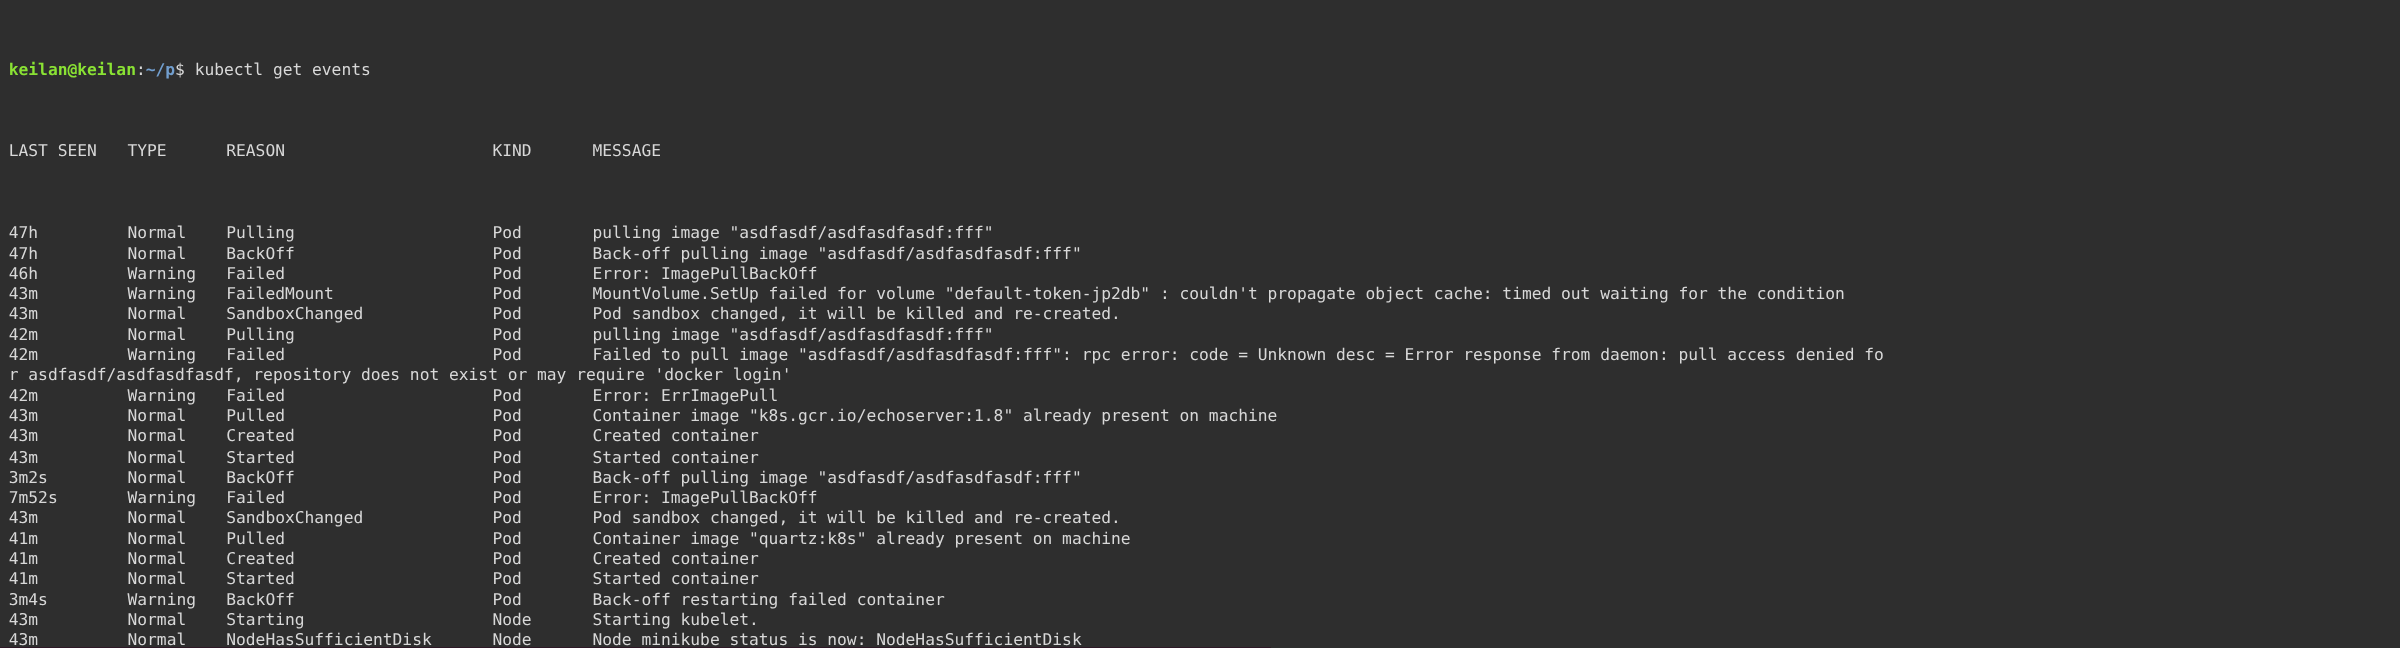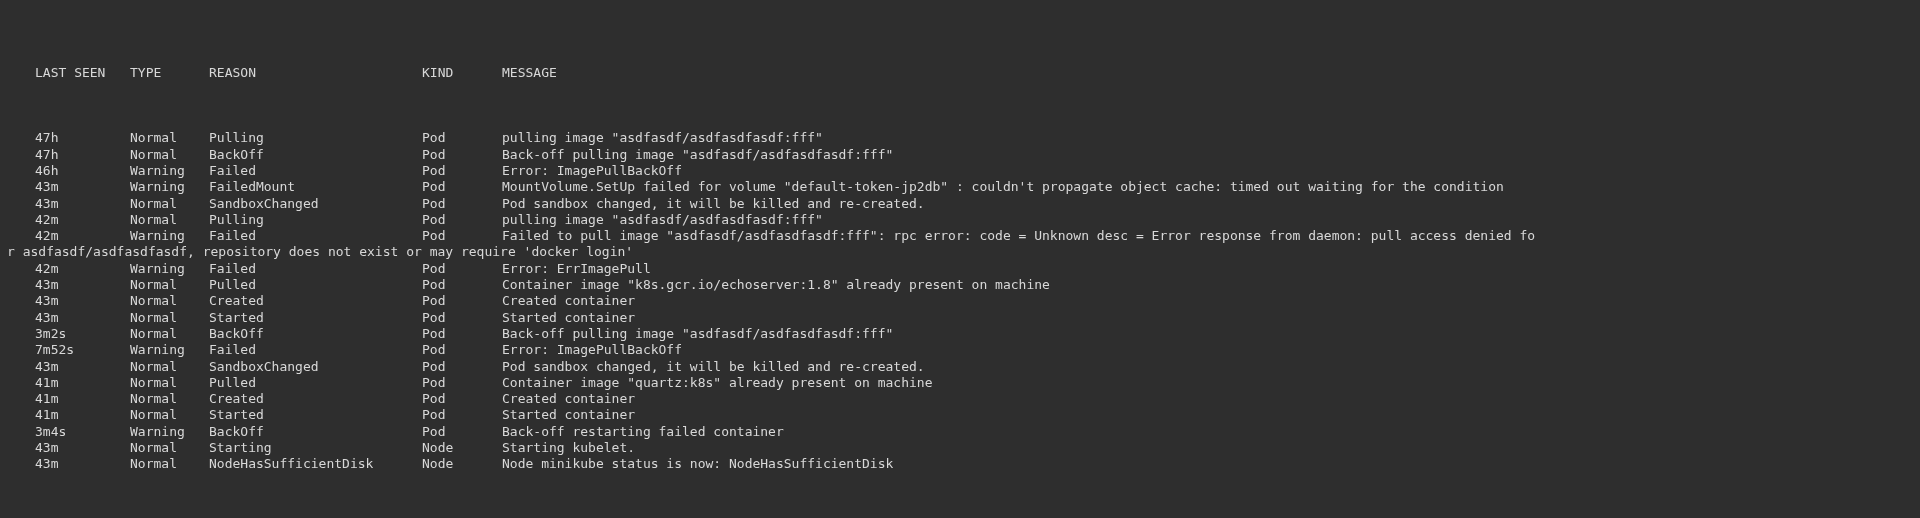--- a/index.html
+++ b/index.html
@@ -26,21 +26,20 @@
     box-sizing: border-box;
     padding: 0;
     white-space: pre;
   }
   .line {
     height: 16.3px;
     white-space: pre;
     padding-left: 7px;
     box-sizing: border-box;
     overflow: hidden;
-    margin-left: 28px;
   }
   .prompt-line {
     height: 16.3px;
     padding-left: 7px;
     box-sizing: border-box;
     white-space: pre;
   }
   .p-user {
     color: #8ae234;
     font-weight: bold;
@@ -75,18 +74,19 @@
     white-space: pre;
     box-sizing: border-box;
   }
   .hdr { color: #d8d8d8; }
 </style>
 </head>
 <body>
 
 <div id="terminal">
 
+  <div class="prompt-line"><span class="p-user">keilan@keilan</span><span class="p-colon">:</span><span class="p-path">~/p</span><span class="p-dollar">$ </span><span class="p-cmd">kubectl get events</span></div>
 
   <div class="line"><span class="cell c-lastseen hdr">LAST SEEN</span><span class="cell c-type hdr">TYPE</span><span class="cell c-reason hdr">REASON</span><span class="cell c-kind hdr">KIND</span><span class="cell c-message hdr">MESSAGE</span></div>
 
   <div id="rows-container"><div class="line"><span class="cell c-lastseen">47h</span><span class="cell c-type">Normal</span><span class="cell c-reason">Pulling</span><span class="cell c-kind">Pod</span><span class="cell c-message">pulling image "asdfasdf/asdfasdfasdf:fff"</span></div><div class="line"><span class="cell c-lastseen">47h</span><span class="cell c-type">Normal</span><span class="cell c-reason">BackOff</span><span class="cell c-kind">Pod</span><span class="cell c-message">Back-off pulling image "asdfasdf/asdfasdfasdf:fff"</span></div><div class="line"><span class="cell c-lastseen">46h</span><span class="cell c-type">Warning</span><span class="cell c-reason">Failed</span><span class="cell c-kind">Pod</span><span class="cell c-message">Error: ImagePullBackOff</span></div><div class="line"><span class="cell c-lastseen">43m</span><span class="cell c-type">Warning</span><span class="cell c-reason">FailedMount</span><span class="cell c-kind">Pod</span><span class="cell c-message">MountVolume.SetUp failed for volume "default-token-jp2db" : couldn't propagate object cache: timed out waiting for the condition</span></div><div class="line"><span class="cell c-lastseen">43m</span><span class="cell c-type">Normal</span><span class="cell c-reason">SandboxChanged</span><span class="cell c-kind">Pod</span><span class="cell c-message">Pod sandbox changed, it will be killed and re-created.</span></div><div class="line"><span class="cell c-lastseen">42m</span><span class="cell c-type">Normal</span><span class="cell c-reason">Pulling</span><span class="cell c-kind">Pod</span><span class="cell c-message">pulling image "asdfasdf/asdfasdfasdf:fff"</span></div><div class="line"><span class="cell c-lastseen">42m</span><span class="cell c-type">Warning</span><span class="cell c-reason">Failed</span><span class="cell c-kind">Pod</span><span class="cell c-message">Failed to pull image "asdfasdf/asdfasdfasdf:fff": rpc error: code = Unknown desc = Error response from daemon: pull access denied fo</span></div><div class="wrapline">r asdfasdf/asdfasdfasdf, repository does not exist or may require 'docker login'</div><div class="line"><span class="cell c-lastseen">42m</span><span class="cell c-type">Warning</span><span class="cell c-reason">Failed</span><span class="cell c-kind">Pod</span><span class="cell c-message">Error: ErrImagePull</span></div><div class="line"><span class="cell c-lastseen">43m</span><span class="cell c-type">Normal</span><span class="cell c-reason">Pulled</span><span class="cell c-kind">Pod</span><span class="cell c-message">Container image "k8s.gcr.io/echoserver:1.8" already present on machine</span></div><div class="line"><span class="cell c-lastseen">43m</span><span class="cell c-type">Normal</span><span class="cell c-reason">Created</span><span class="cell c-kind">Pod</span><span class="cell c-message">Created container</span></div><div class="line"><span class="cell c-lastseen">43m</span><span class="cell c-type">Normal</span><span class="cell c-reason">Started</span><span class="cell c-kind">Pod</span><span class="cell c-message">Started container</span></div><div class="line"><span class="cell c-lastseen">3m2s</span><span class="cell c-type">Normal</span><span class="cell c-reason">BackOff</span><span class="cell c-kind">Pod</span><span class="cell c-message">Back-off pulling image "asdfasdf/asdfasdfasdf:fff"</span></div><div class="line"><span class="cell c-lastseen">7m52s</span><span class="cell c-type">Warning</span><span class="cell c-reason">Failed</span><span class="cell c-kind">Pod</span><span class="cell c-message">Error: ImagePullBackOff</span></div><div class="line"><span class="cell c-lastseen">43m</span><span class="cell c-type">Normal</span><span class="cell c-reason">SandboxChanged</span><span class="cell c-kind">Pod</span><span class="cell c-message">Pod sandbox changed, it will be killed and re-created.</span></div><div class="line"><span class="cell c-lastseen">41m</span><span class="cell c-type">Normal</span><span class="cell c-reason">Pulled</span><span class="cell c-kind">Pod</span><span class="cell c-message">Container image "quartz:k8s" already present on machine</span></div><div class="line"><span class="cell c-lastseen">41m</span><span class="cell c-type">Normal</span><span class="cell c-reason">Created</span><span class="cell c-kind">Pod</span><span class="cell c-message">Created container</span></div><div class="line"><span class="cell c-lastseen">41m</span><span class="cell c-type">Normal</span><span class="cell c-reason">Started</span><span class="cell c-kind">Pod</span><span class="cell c-message">Started container</span></div><div class="line"><span class="cell c-lastseen">3m4s</span><span class="cell c-type">Warning</span><span class="cell c-reason">BackOff</span><span class="cell c-kind">Pod</span><span class="cell c-message">Back-off restarting failed container</span></div><div class="line"><span class="cell c-lastseen">43m</span><span class="cell c-type">Normal</span><span class="cell c-reason">Starting</span><span class="cell c-kind">Node</span><span class="cell c-message">Starting kubelet.</span></div><div class="line"><span class="cell c-lastseen">43m</span><span class="cell c-type">Normal</span><span class="cell c-reason">NodeHasSufficientDisk</span><span class="cell c-kind">Node</span><span class="cell c-message">Node minikube status is now: NodeHasSufficientDisk</span></div></div>
 
 </div>
 
 </body></html>

